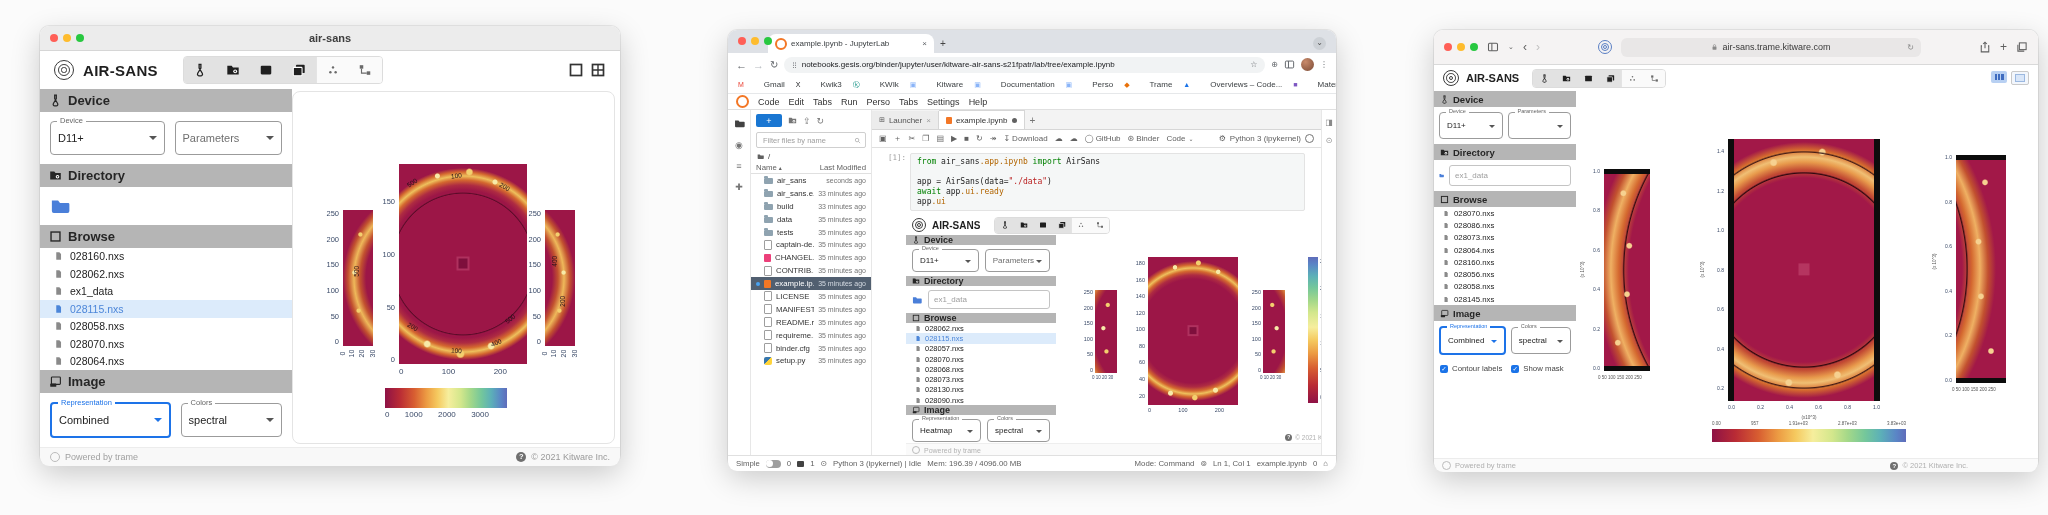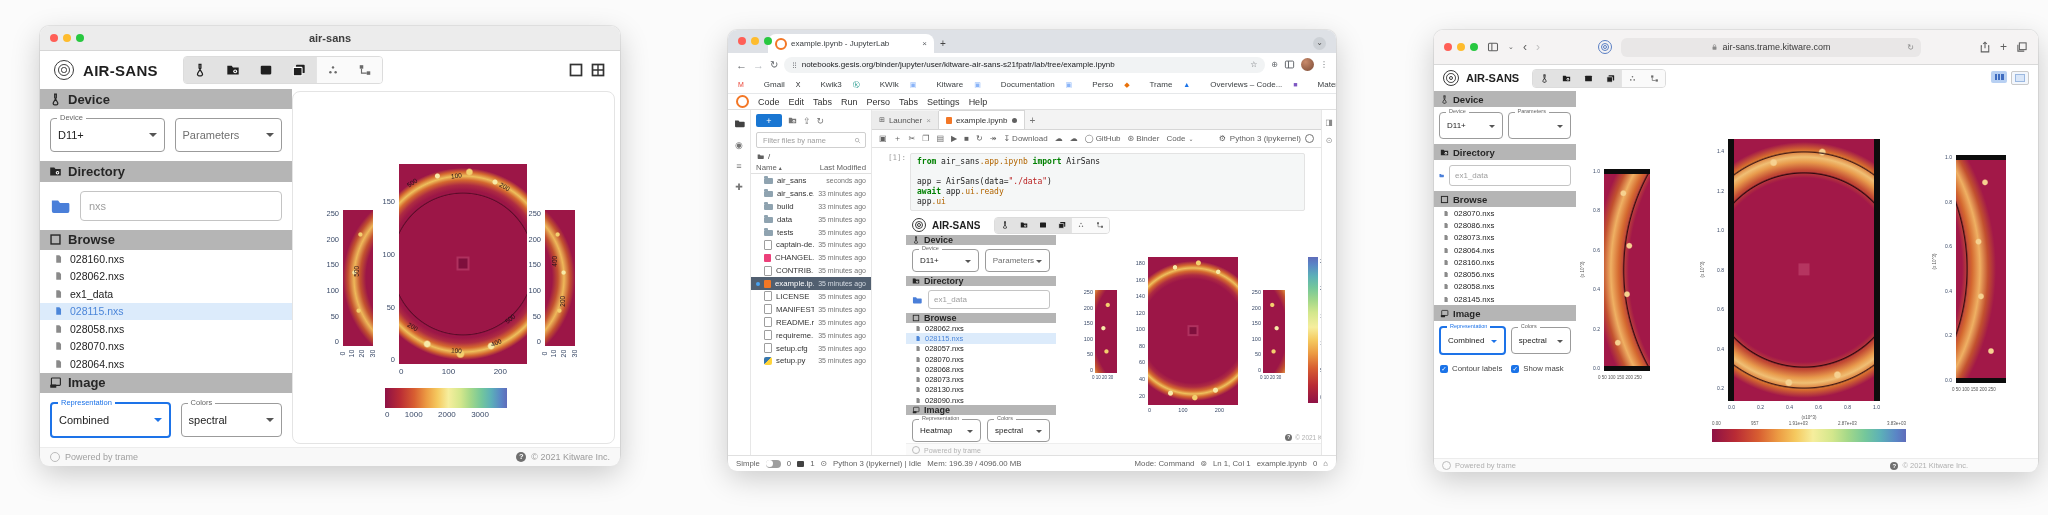--- a/index.html
+++ b/index.html
@@ -159,21 +159,21 @@
   #wM .nbmain{flex:1;display:flex;flex-direction:column;min-width:0}
   #wM .tabbar{height:19px;background:#f3f3f3;border-bottom:1px solid #d6d6d6;display:flex;align-items:flex-end;color:#555}
   #wM .jtab{height:18px;display:flex;align-items:center;gap:4px;padding:0 7px;border-right:1px solid #d6d6d6;font-size:8px;background:#ececec}
   #wM .jtab.active{background:#fff;color:#333;border-top:1px solid #d6d6d6}
   #wM .nbtool{height:17px;border-bottom:1px solid #e0e0e0;display:flex;align-items:center;gap:7px;padding:0 7px;color:#616161;font-size:8px;background:#fff}
   #wM .nbcontent{flex:1;position:relative;background:#fff;overflow:hidden}
   #wM .cell{display:flex;margin-top:5px}
   #wM .prompt{width:34px;text-align:right;padding-right:4px;font-family:"DejaVu Sans Mono",monospace;font-size:7.5px;color:#9e9e9e;flex:none}
   #wM .inbox{flex:1;margin-right:16px;background:#f5f7f7;border:1px solid #e3e3e3;border-radius:2px;padding:3px 6px;font-family:"DejaVu Sans Mono",monospace;font-size:8px;line-height:10px;color:#212121}
   .cl{min-height:10px;white-space:pre}
-  .c-kw{color:#008000;font-weight:bold}
+  .c-kw{color:#008000;font-weight:normal}
   .c-str{color:#ba2121}
   .c-attr{color:#b26500}
   .c-pl{color:#212121}
   #wM .out{margin:4px 16px 0 34px;position:relative}
   
   .eapp{width:452px;background:#fff}
   .eapp .ehdr{height:20px;display:flex;align-items:center;gap:6px;padding-left:6px}
   .eapp .enm{font-size:10px;font-weight:bold;color:#1f1f1f}
   .eapp .seg button{width:19px;height:15px}
   .eapp .ebody{display:flex;height:208px}
@@ -363,21 +363,20 @@
       <div class="sh">
           <svg class="ic" width="13" height="13">
             <use href="#i-folderg"></use>
           </svg>
           <span>Directory</span>
         </div>
       <div class="row">
         <svg class="ic" width="20" height="20" style="color:#4a7fd9">
             <use href="#i-folder"></use>
           </svg>
-        <input class="dinp" placeholder="nxs" style="">
       </div>
       <div class="sh">
           <svg class="ics" width="13" height="13" stroke-width="1.7">
             <use href="#i-single"></use>
           </svg>
           <span>Browse</span>
         </div>
       <div class="files">
           <div class="fr">
           <svg class="ic doc" width="9" height="10">
@@ -703,21 +702,21 @@
         </div>
           <div class="jr">
           <span class="dot"></span>
           <span class="row-ico ico-file"></span>
           <span class="nm">requireme...</span>
           <span class="tm">35 minutes ago</span>
         </div>
           <div class="jr">
           <span class="dot"></span>
           <span class="row-ico ico-file"></span>
-          <span class="nm">setup.cfg</span>
+          <span class="nm">binder.cfg</span>
           <span class="tm">35 minutes ago</span>
         </div>
           <div class="jr">
           <span class="dot"></span>
           <span class="row-ico ico-python"></span>
           <span class="nm">setup.py</span>
           <span class="tm">35 minutes ago</span>
         </div>
         </div>
     </div>

